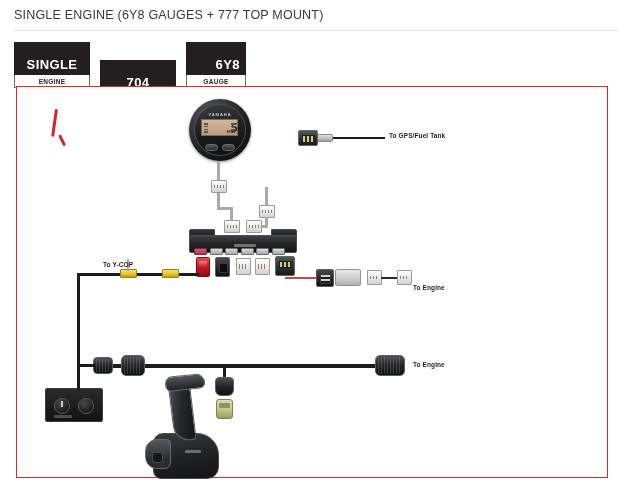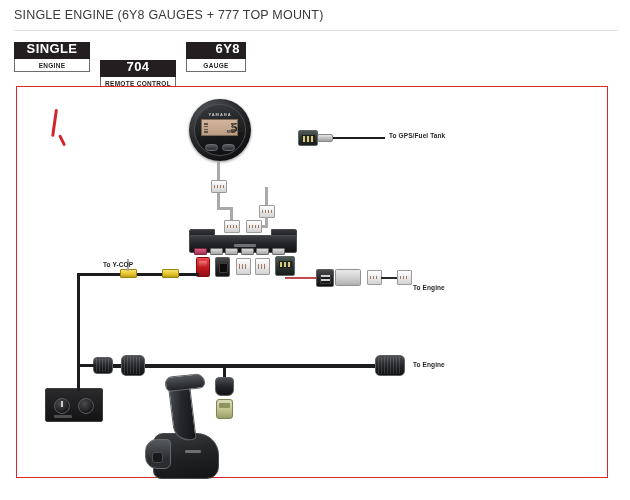--- a/index.html
+++ b/index.html
@@ -40,21 +40,21 @@
     display: flex;
     flex-direction: column;
     align-items: stretch;
   }
   .badge-top {
     background: #231f20;
     color: #ffffff;
     font-weight: bold;
     font-size: 13px;
     text-align: center;
-    padding: 0 6px 3px 6px;
+    padding: 16px 6px 3px 6px;
     letter-spacing: 0.4px;
     line-height: 1.1;
   }
   .badge-bot {
     background: #ffffff;
     color: #231f20;
     border: 1px solid #6d6d6d;
     border-top: none;
     font-weight: bold;
     font-size: 6.5px;

